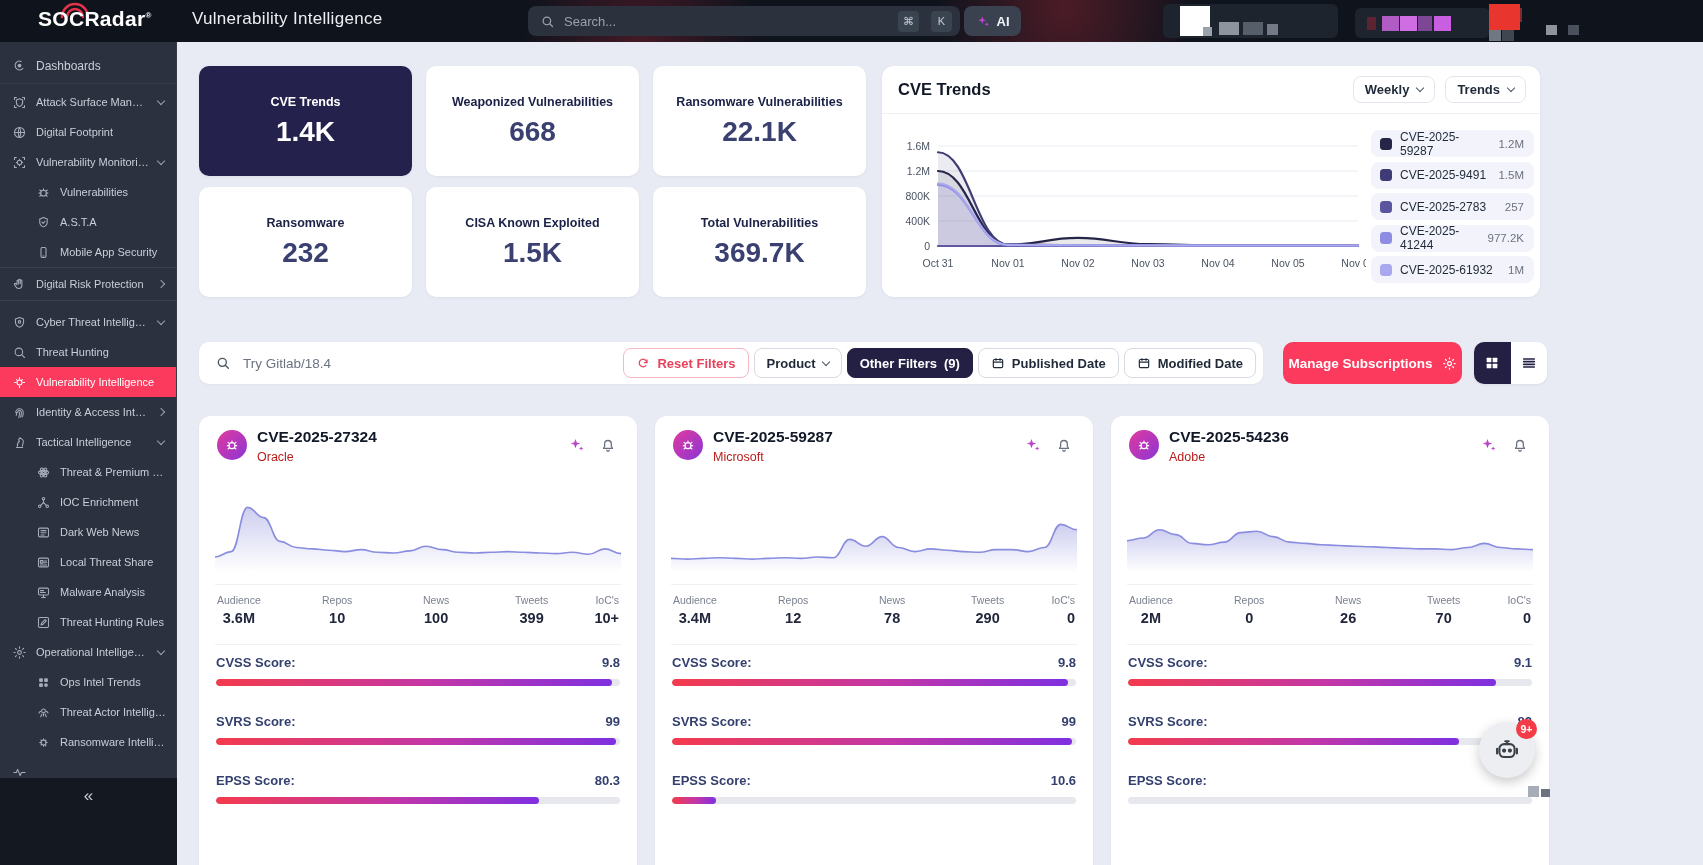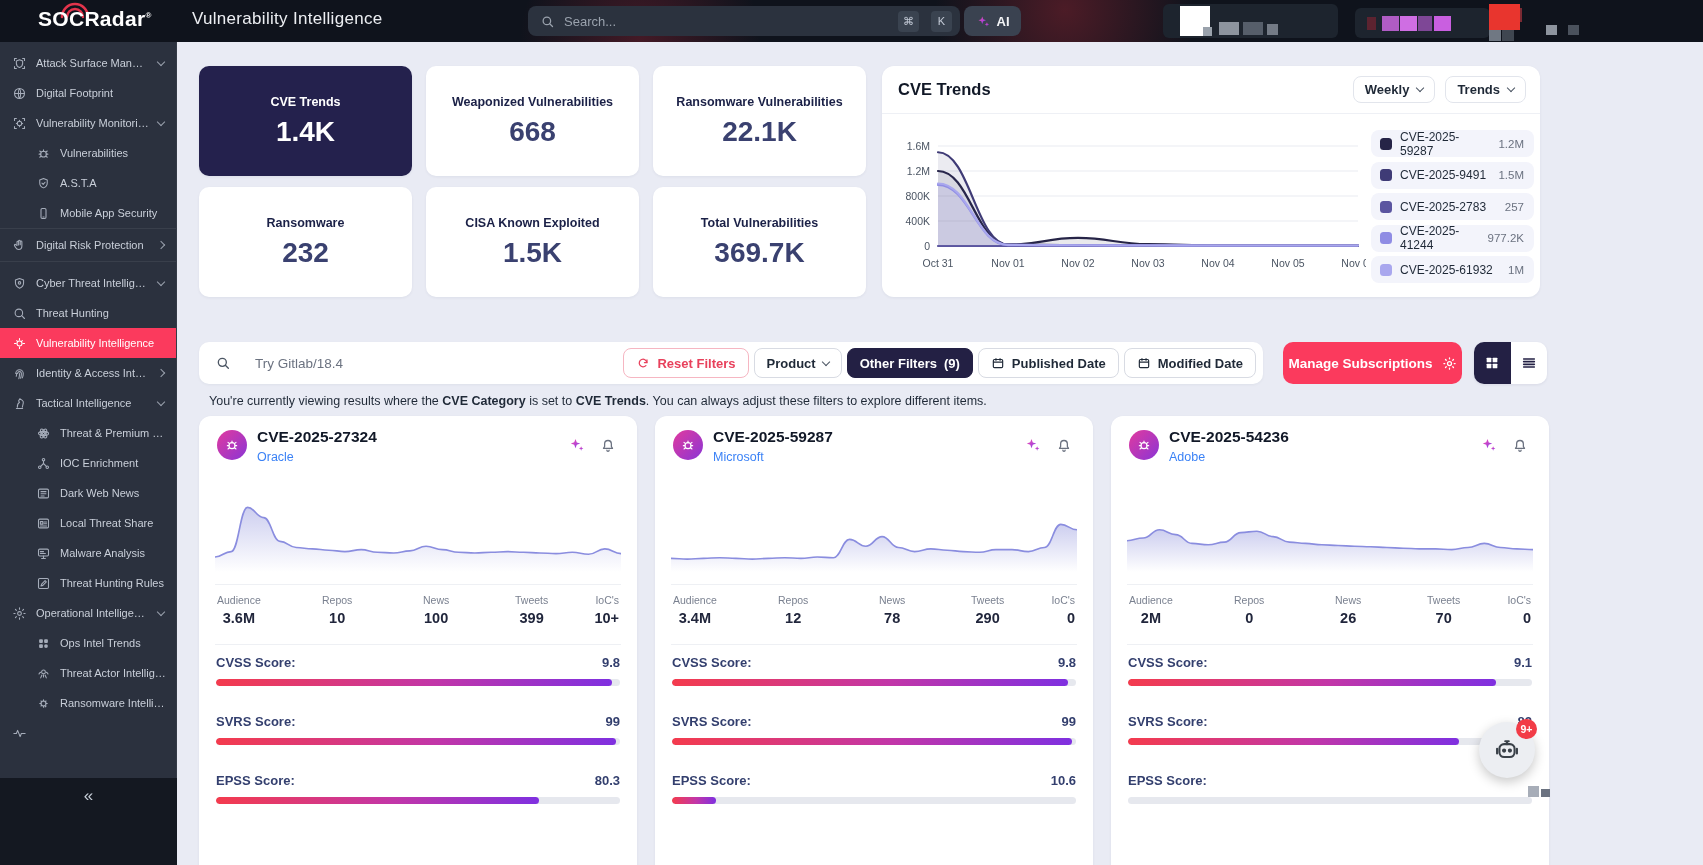--- a/index.html
+++ b/index.html
@@ -69,21 +69,21 @@
   #legend-list { position:absolute; right:6px; top:64px; width:163px; }
   .leg { height:27px; margin-bottom:4.5px; background:#f3f4fb; border-radius:8px; display:flex; align-items:center;
     padding:0 10px 0 9px; gap:8px; cursor:pointer; }
   .leg .sw { width:12px; height:12px; border-radius:3.5px; flex:0 0 12px; }
   .leg .cv { flex:1; font-size:12px; color:#1f2937; font-weight:500; }
   .leg .vl { font-size:11.5px; color:#6b7280; }
 
   
   .filter-bar { position:absolute; left:22px; top:300px; width:1064px; height:42px; background:#fff; border-radius:10px;
     display:flex; align-items:center; padding:0 7px 0 16px; box-shadow:0 1px 3px rgba(25,30,60,.05); }
-  .fsearch { display:flex; align-items:center; gap:24px; flex:1; }
+  .fsearch { display:flex; align-items:center; gap:12px; flex:1; }
   .fsearch svg { width:16px; height:16px; color:#4b5563; }
   .fsearch input { flex:1; border:none; outline:none; font-size:13.5px; font-family:inherit; color:#111827; background:transparent; }
   .fsearch input::placeholder { color:#6b7280; }
   .fbtn { height:30px; border-radius:8px; border:1px solid #d8dbe3; background:#fff; display:flex; align-items:center;
     gap:7px; padding:0 12px; font-size:13px; color:#1f2937; font-weight:600; margin-left:5px; white-space:nowrap; cursor:pointer; }
   .fbtn svg { width:14px; height:14px; }
   .fbtn.reset { border-color:#f6b6c2; color:#e8415c; }
   .fbtn.reset svg { color:#e8415c; }
   .fbtn.dark { background:#232044; border-color:#232044; color:#fff; }
   .manage { position:absolute; left:1106px; top:300px; width:179px; height:42px; background:#fb3a5d; border-radius:10px;
@@ -98,21 +98,21 @@
   .notice { position:absolute; left:32px; top:352px; font-size:12.5px; color:#1f2937; }
   .notice b { font-weight:bold; }
 
   
   .cve-card { position:absolute; top:374px; width:438px; height:480px; background:#fff; border-radius:12px;
     box-shadow:0 1px 3px rgba(25,30,60,.06); }
   .cc-ico { position:absolute; left:18px; top:14px; width:30px; height:30px; border-radius:50%;
     background:linear-gradient(135deg,#e23a9e,#8a35d6); display:grid; place-items:center; }
   .cc-ico svg { width:16px; height:16px; color:#fff; }
   .cc-title { position:absolute; left:58px; top:12px; font-size:15.5px; font-weight:bold; color:#111827; }
-  .cc-vendor { position:absolute; left:58px; top:34px; font-size:12.5px; color:#3b82f6; }
+  .cc-vendor { position:absolute; left:58px; top:34px; font-size:12.5px; color:#b91c1c; }
   .cc-actions { position:absolute; right:20px; top:20px; display:flex; gap:13px; }
   .cc-actions .act { width:18px; height:18px; cursor:pointer; }
   .cc-spark { position:absolute; left:16px; top:64px; }
   .cc-div1 { position:absolute; left:16px; right:16px; top:168px; border-top:1px solid #eef0f4; }
   .cc-metrics { position:absolute; left:18px; right:18px; top:178px; height:42px; }
   .mcol { position:absolute; top:0;text-align:center; }
   .mcol .ml { font-size:10.5px; color:#7a8190; }
   .mcol .mv { font-size:14.5px; font-weight:bold; color:#21263c; margin-top:4px; }
   .cc-div2 { position:absolute; left:16px; right:16px; top:228px; border-top:1px solid #eef0f4; }
   .score-row { position:absolute; left:17px; right:17px; }
@@ -186,20 +186,29 @@
     <div class="redact" style="left:1489px;top:4px;width:31px;height:26px;background:#e8352e;z-index:31;"></div>
     <div class="redact" style="left:1512px;top:8px;width:10px;height:14px;background:#7a2a33;z-index:30;"></div>
     <div class="redact" style="left:1489px;top:30px;width:12px;height:11px;background:#707883;z-index:31;"></div>
     <div class="redact" style="left:1502px;top:30px;width:12px;height:11px;background:#3f4650;z-index:31;"></div>
     <div class="redact" style="left:1546px;top:25px;width:11px;height:10px;background:#8d949e;"></div>
     <div class="redact" style="left:1568px;top:25px;width:11px;height:10px;background:#4a515c;"></div>
   </div>
 
   <nav class="sidebar">
     <div id="sb-items">
+        <div class="side-item hdr">
+          <span class="icn">
+            <svg viewBox="0 0 24 24" fill="none" stroke="currentColor" stroke-width="1.7" stroke-linecap="round" stroke-linejoin="round">
+              <circle cx="12" cy="12" r="7" stroke-dasharray="30 14" transform="rotate(40 12 12)"></circle>
+              <circle cx="12" cy="12" r="3" fill="currentColor" stroke="none"></circle>
+            </svg>
+          </span>
+          <span class="lbl">Dashboards</span>
+        </div>
         <div class="side-item">
           <span class="icn">
             <svg viewBox="0 0 24 24" fill="none" stroke="currentColor" stroke-width="1.7" stroke-linecap="round" stroke-linejoin="round">
               <path d="M4 7V4h3M17 4h3v3M20 17v3h-3M7 20H4v-3"></path>
               <path d="M12 6l5 2v4c0 3.5-2.2 5.5-5 6.5C9.2 17.5 7 15.5 7 12V8z"></path>
             </svg>
           </span>
           <span class="lbl">Attack Surface Management</span>
           <span class="chv down"></span>
         </div>
@@ -572,23 +581,20 @@
             </g>
           </svg>
       </div>
       <div class="vt-list">
         <svg viewBox="0 0 24 24" fill="none" stroke="#232044" stroke-width="2.4" stroke-linecap="round">
             <path d="M4 6h16M4 10h16M4 14h16M4 18h16"></path>
           </svg>
       </div>
     </div>
 
-    <div class="notice">
-      <span>You're currently viewing results where the </span><b>CVE Category</b><span> is set to </span><b>CVE Trends</b><span>. You can always adjust these filters to explore different items.</span>
-    </div>
 
     <div id="cards-root">
         <div class="cve-card" style="left: 22px;">
           <div class="cc-ico">
             <svg viewBox="0 0 24 24" fill="none" stroke="currentColor" stroke-width="1.7" stroke-linecap="round" stroke-linejoin="round">
               <circle cx="12" cy="13" r="4.5"></circle>
               <path d="M12 8.5V6M7.8 9.5L6 8M16.2 9.5L18 8M7.5 13H5M19 13h-2.5M7.8 16.5L6 18M16.2 16.5L18 18"></path>
             </svg>
           </div>
           <div class="cc-title">CVE-2025-27324</div>

